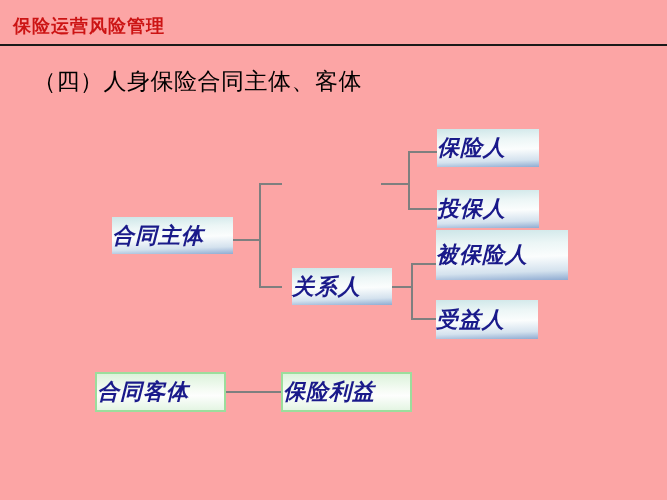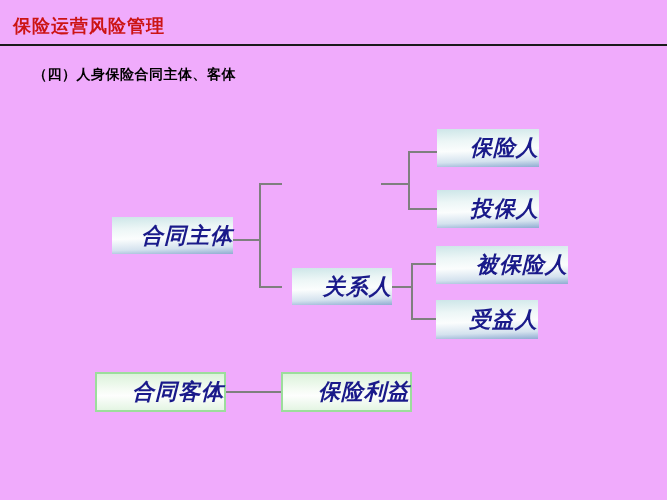--- a/index.html
+++ b/index.html
@@ -5,21 +5,21 @@
   html, body {
     margin: 0;
     padding: 0;
     background: #ffffff;
     font-family: "Liberation Sans", sans-serif;
   }
   .slide {
     position: relative;
     width: 667px;
     height: 500px;
-    background: #f0abfc;
+    background: #fca5a5;
     overflow: hidden;
   }
   .header-title {
     position: absolute;
     left: 13px;
     top: 14px;
     font-size: 18px;
     font-weight: bold;
     color: #cc1414;
     letter-spacing: 1px;
@@ -29,30 +29,30 @@
     left: 0;
     top: 44px;
     width: 667px;
     height: 2px;
     background: #1a1a1a;
   }
   .slide-heading {
     position: absolute;
     left: 33px;
     top: 66px;
-    font-size: 14px;
-    font-weight: bold;
+    font-size: 23px;
+    font-weight: normal;
     color: #000000;
     letter-spacing: 0.5px;
   }
   .node {
     position: absolute;
     display: flex;
     align-items: center;
-    justify-content: flex-end;
+    justify-content: flex-start;
     font-weight: bold;
     font-style: italic;
     color: #1a1a8a;
     font-size: 22px;
     letter-spacing: 1px;
     box-sizing: border-box;
     white-space: nowrap;
   }
   .node.blue {
     background: linear-gradient(178deg,
@@ -117,21 +117,21 @@
   </div>
 
   <div class="node blue" style="left:437px; top:129px; width:102px; height:38px;">
     <span>保险人</span>
   </div>
 
   <div class="node blue" style="left:437px; top:190px; width:102px; height:38px;">
     <span>投保人</span>
   </div>
 
-  <div class="node blue" style="left:436px; top:246px; width:132px; height:38px;">
+  <div class="node blue" style="left:436px; top:230px; width:132px; height:50px;">
     <span>被保险人</span>
   </div>
 
   <div class="node blue" style="left:436px; top:300px; width:102px; height:39px;">
     <span>受益人</span>
   </div>
 
   <div class="node green" style="left:95px; top:372px; width:131px; height:40px;">
     <span>合同客体</span>
   </div>

